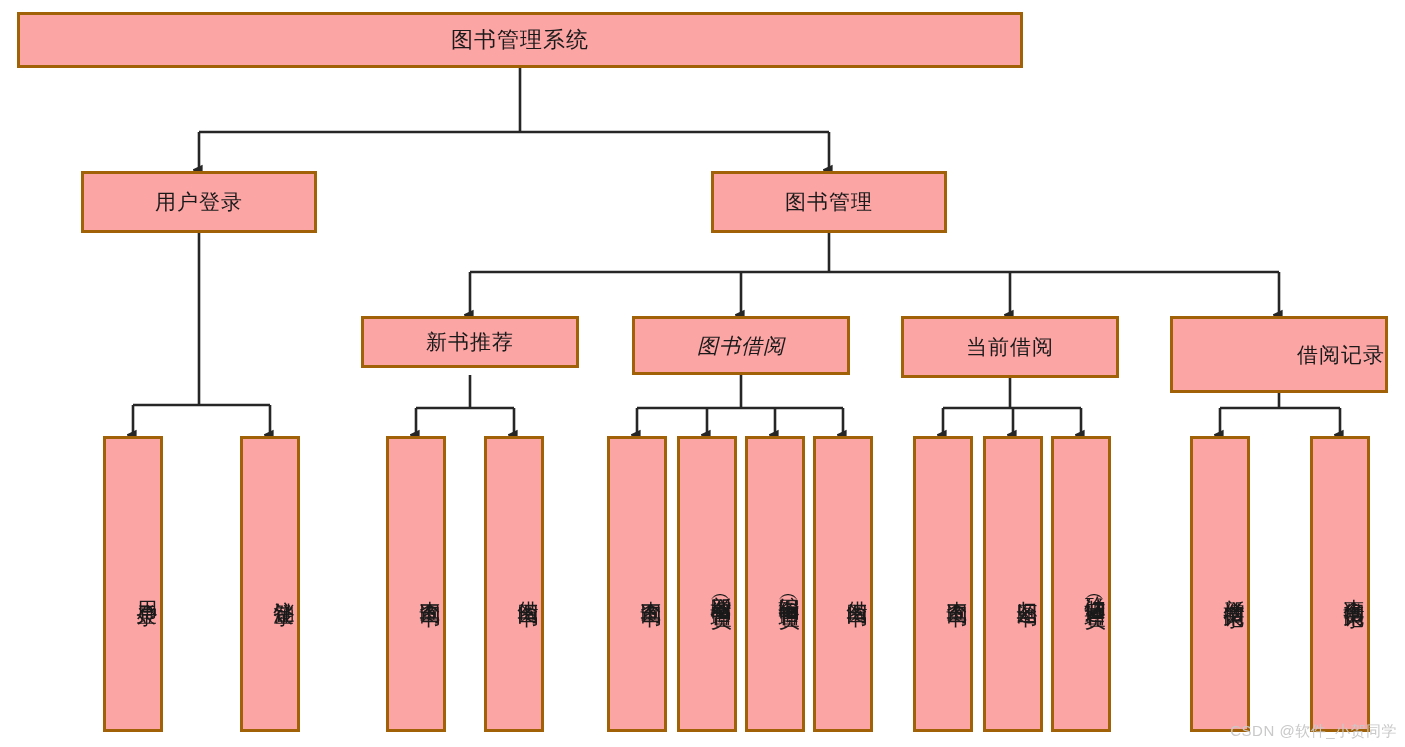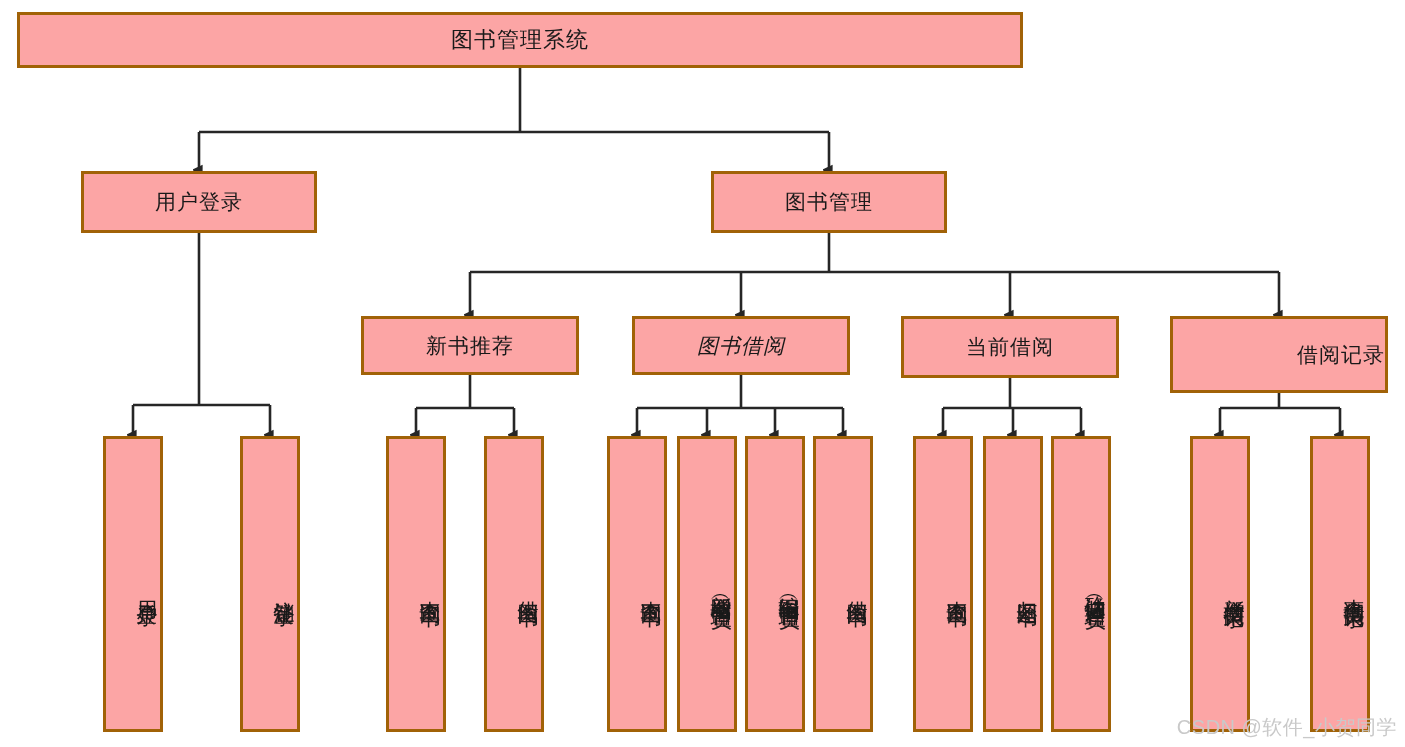--- a/index.html
+++ b/index.html
@@ -56,21 +56,21 @@
     left: 0;
     top: 0;
     width: 1405px;
     height: 747px;
     pointer-events: none;
   }
   #watermark {
     position: absolute;
     right: 8px;
     bottom: 6px;
-    font-size: 20px;
+    font-size: 15px;
     color: #c9c9c9;
     letter-spacing: 0.5px;
     white-space: nowrap;
   }
 </style>
 </head>
 <body>
 
 <div id="canvas">
   <svg id="edges" viewBox="0 0 1405 747">
@@ -118,21 +118,21 @@
   <div id="node-layer">
       <div class="node horiz root" style="left: 17px; top: 12px; width: 1006px; height: 56px;">
         <span class="label">图书管理系统</span>
       </div>
       <div class="node horiz" style="left: 81px; top: 171px; width: 236px; height: 62px;">
         <span class="label">用户登录</span>
       </div>
       <div class="node horiz" style="left: 711px; top: 171px; width: 236px; height: 62px;">
         <span class="label">图书管理</span>
       </div>
-      <div class="node horiz" style="left: 361px; top: 316px; width: 218px; height: 59px;">
+      <div class="node horiz" style="left: 361px; top: 316px; width: 218px; height: 52px;">
         <span class="label">新书推荐</span>
       </div>
       <div class="node horiz" style="left: 632px; top: 316px; width: 218px; height: 59px; font-style: italic;">
         <span class="label">图书借阅</span>
       </div>
       <div class="node horiz" style="left: 901px; top: 316px; width: 218px; height: 62px;">
         <span class="label">当前借阅</span>
       </div>
       <div class="node horiz" style="left: 1170px; top: 316px; width: 218px; height: 77px; justify-content: flex-end;">
         <span class="label">借阅记录</span>

